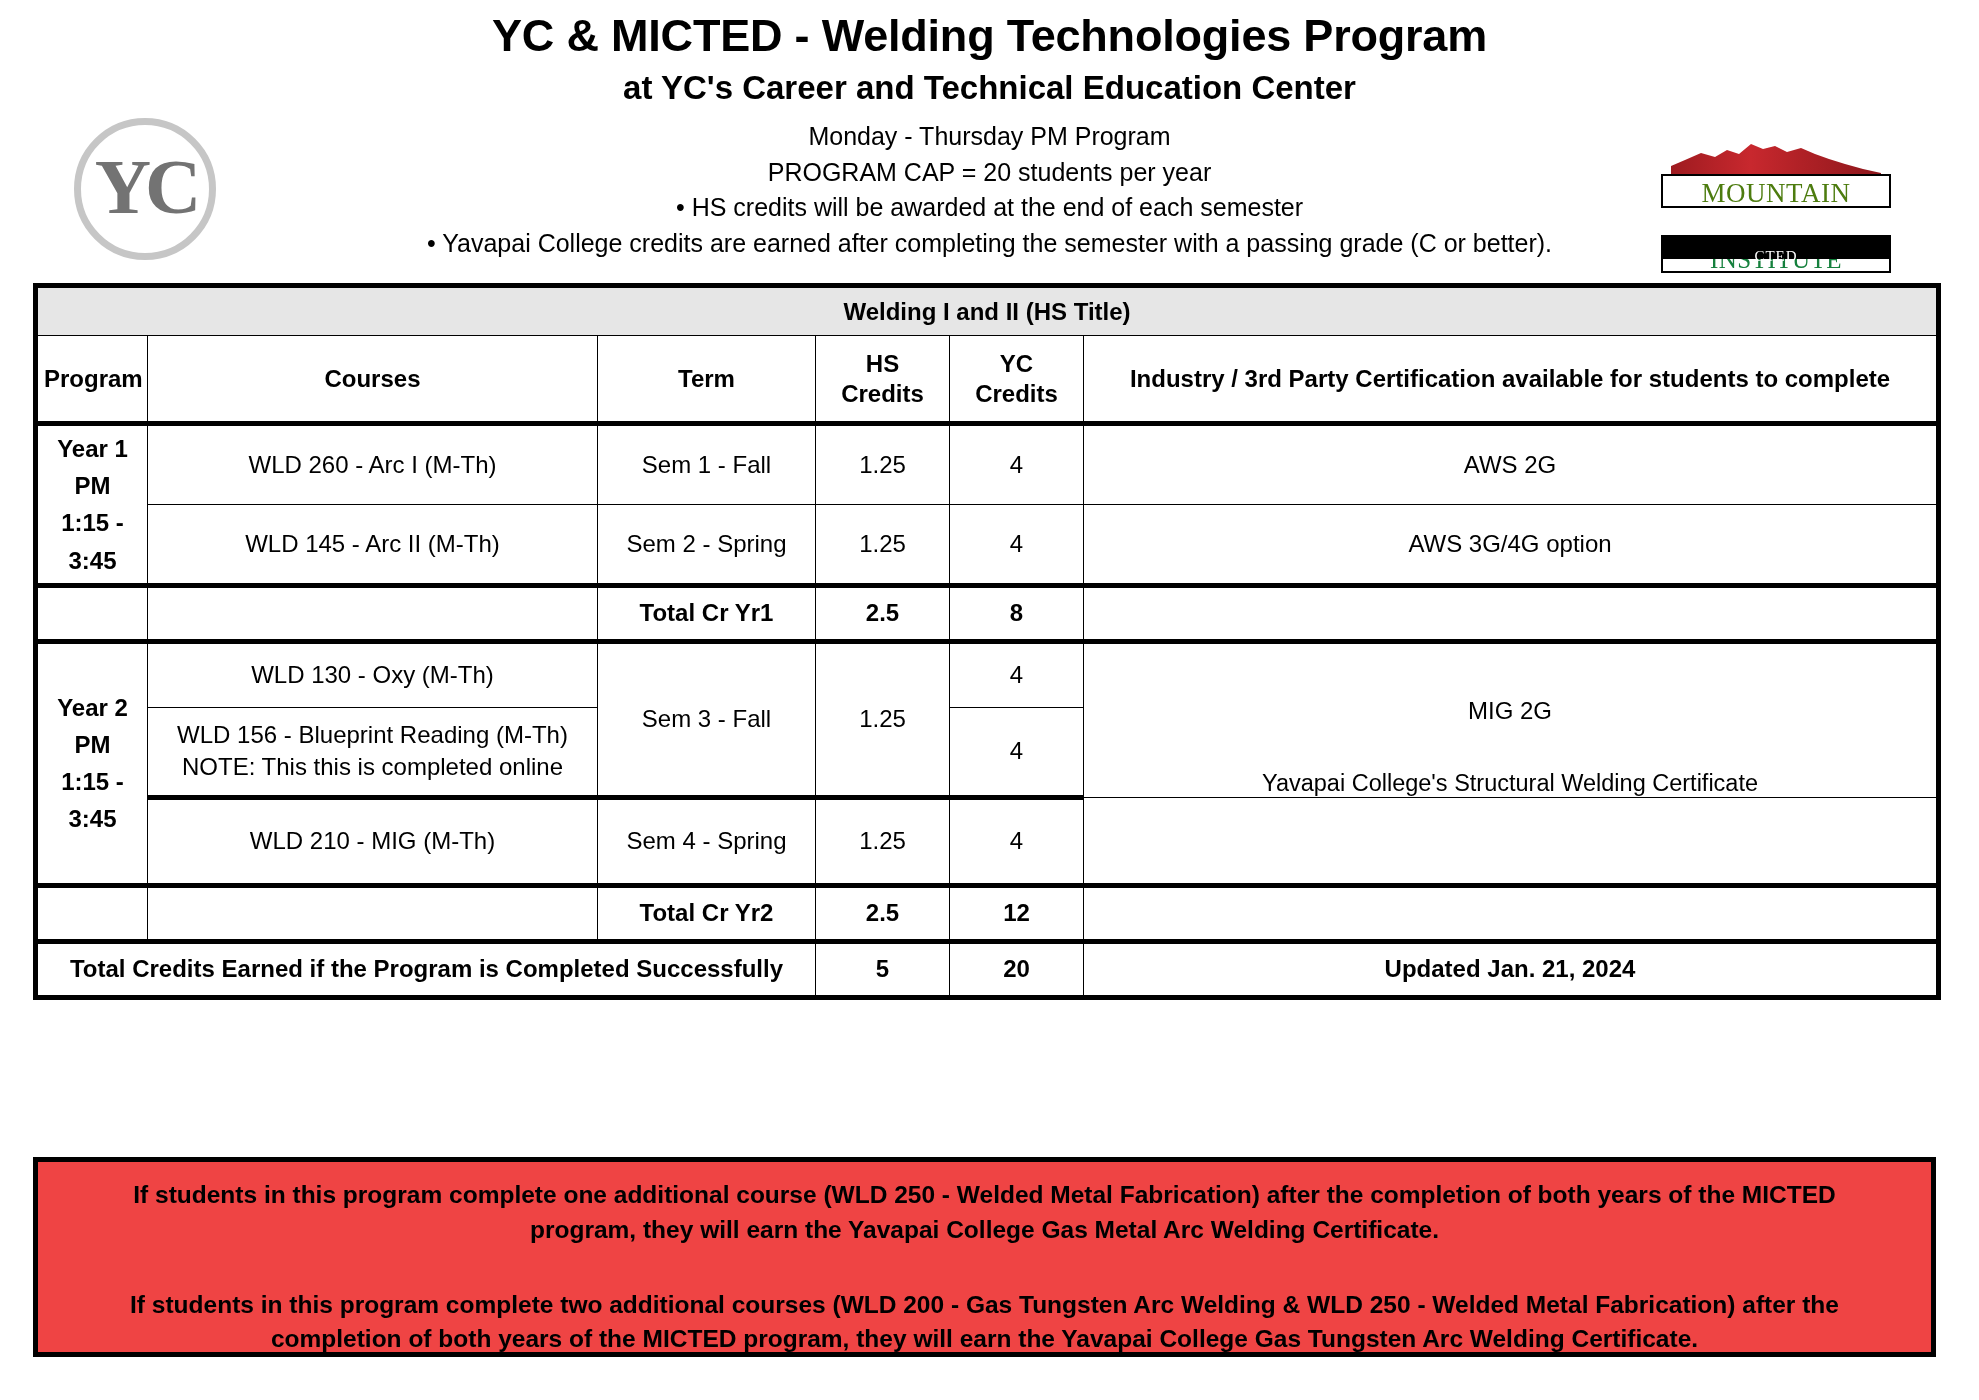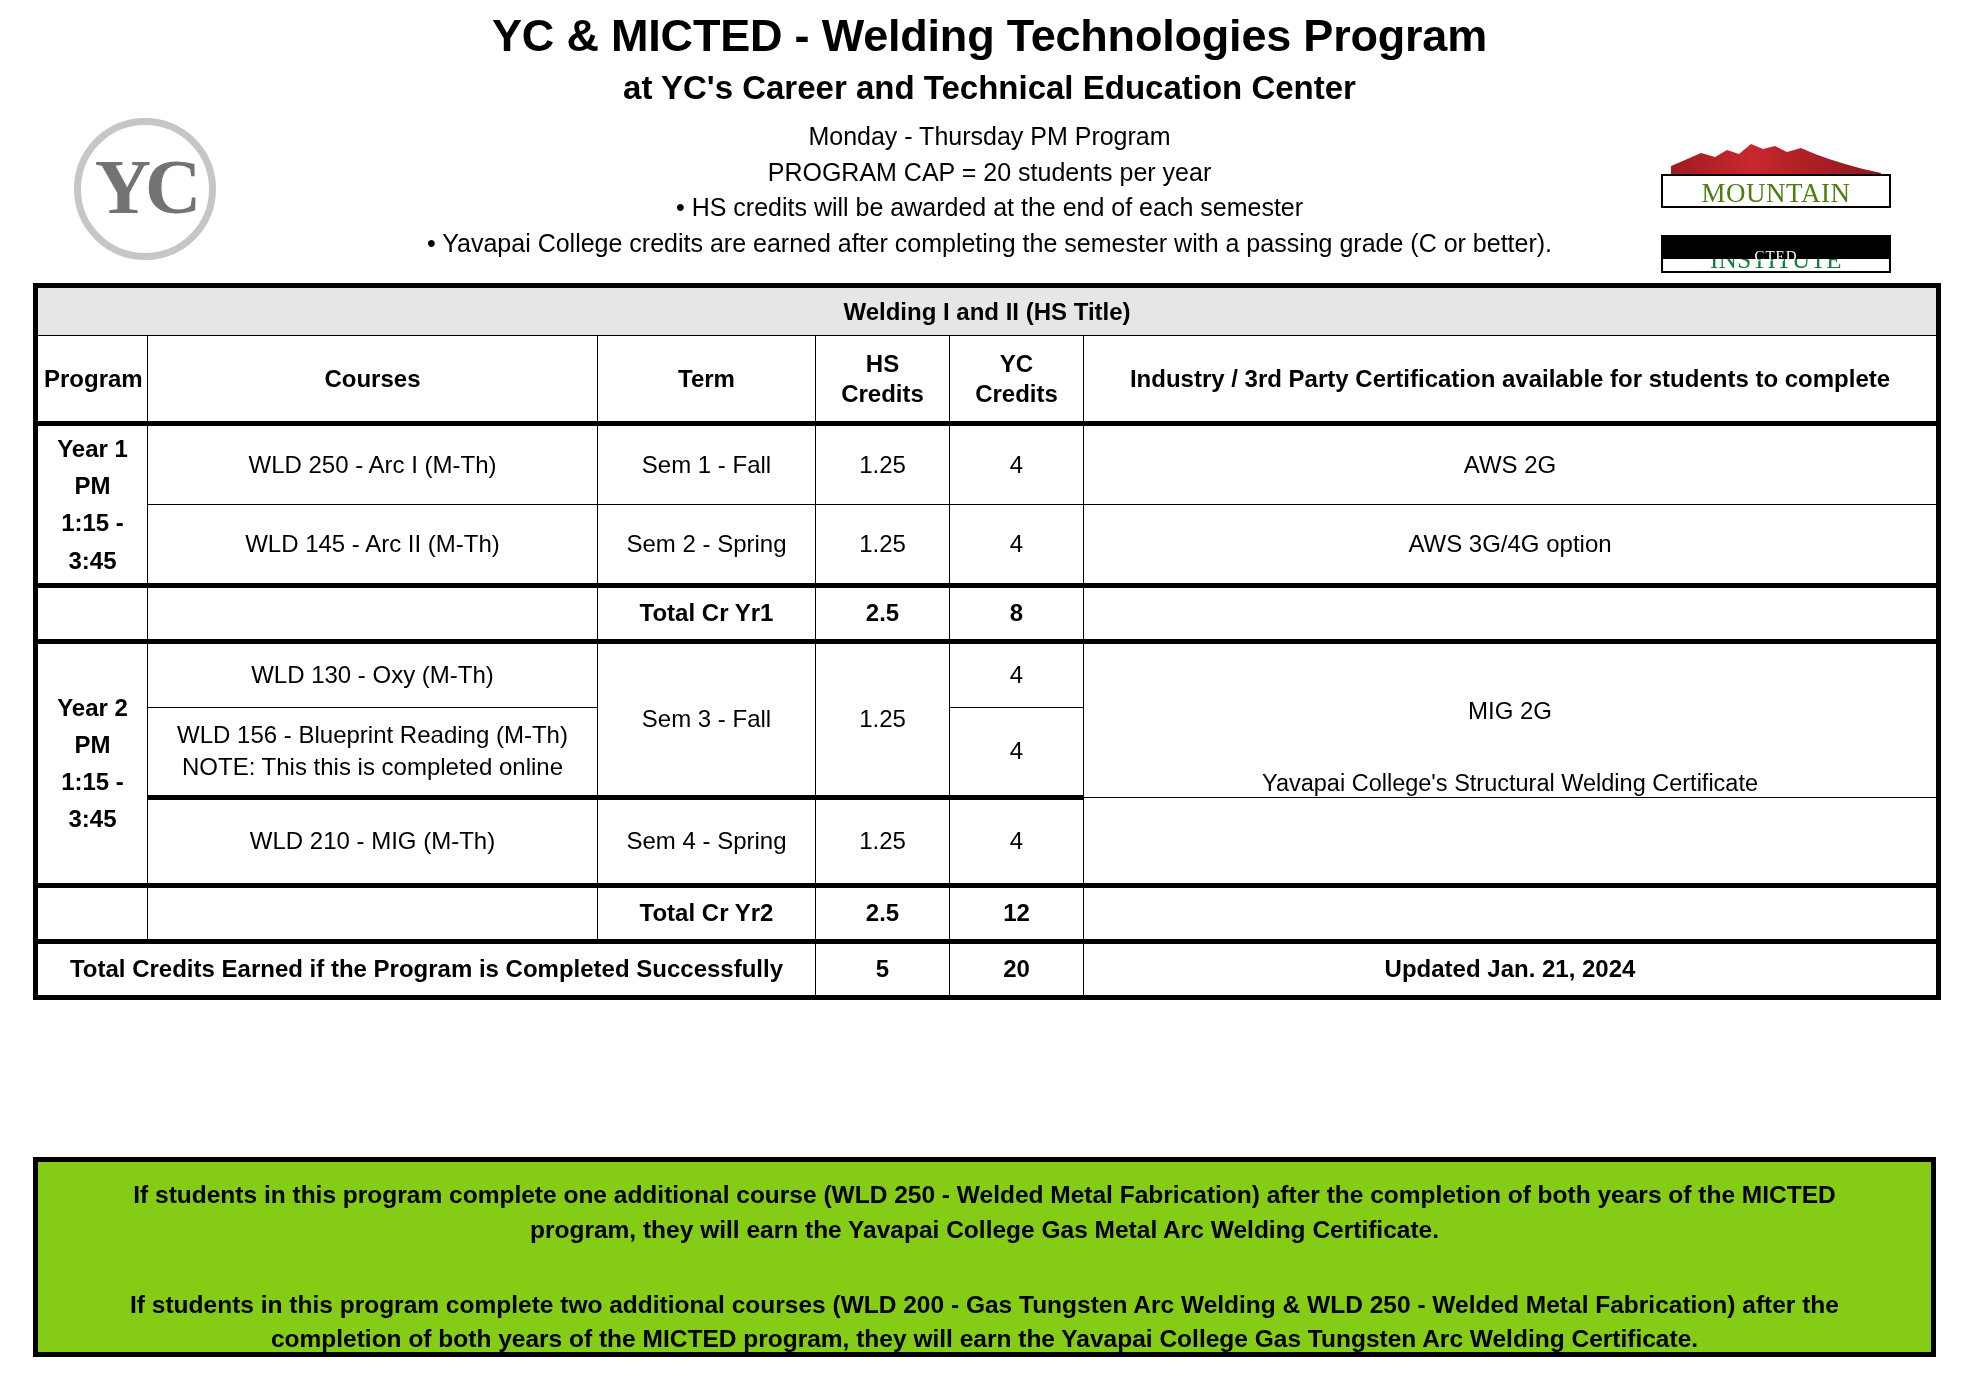--- a/index.html
+++ b/index.html
@@ -179,21 +179,21 @@
   .note-line { display: block; }
 
   
   .footer-box {
     position: absolute;
     left: 33px;
     top: 1157px;
     width: 1903px;
     height: 200px;
     border: 5px solid #000;
-    background: #84cc16;
+    background: #ef4444;
     padding: 16px 46px 0 46px;
     text-align: center;
   }
   .footer-para {
     font-size: 24.5px;
     font-weight: bold;
     line-height: 1.42;
     margin: 0;
   }
   .footer-para.second { margin-top: 40px; }
@@ -259,21 +259,21 @@
           <td class="colhead thick-right">Industry / 3rd Party Certification available for students to complete</td>
         </tr>
 
         <tr class="row-course">
           <td class="prog-cell thick-top thick-left" rowspan="2">
             <span class="note-line">Year 1</span>
             <span class="note-line">PM</span>
             <span class="note-line">1:15 -</span>
             <span class="note-line">3:45</span>
           </td>
-          <td class="cell-left thick-top">WLD 250 - Arc I (M-Th)</td>
+          <td class="cell-left thick-top">WLD 260 - Arc I (M-Th)</td>
           <td class="thick-top">Sem 1 - Fall</td>
           <td class="thick-top">1.25</td>
           <td class="thick-top">4</td>
           <td class="thick-top thick-right">AWS 2G</td>
         </tr>
 
         <tr class="row-course">
           <td class="cell-left">WLD 145 - Arc II (M-Th)</td>
           <td>Sem 2 - Spring</td>
           <td>1.25</td>

